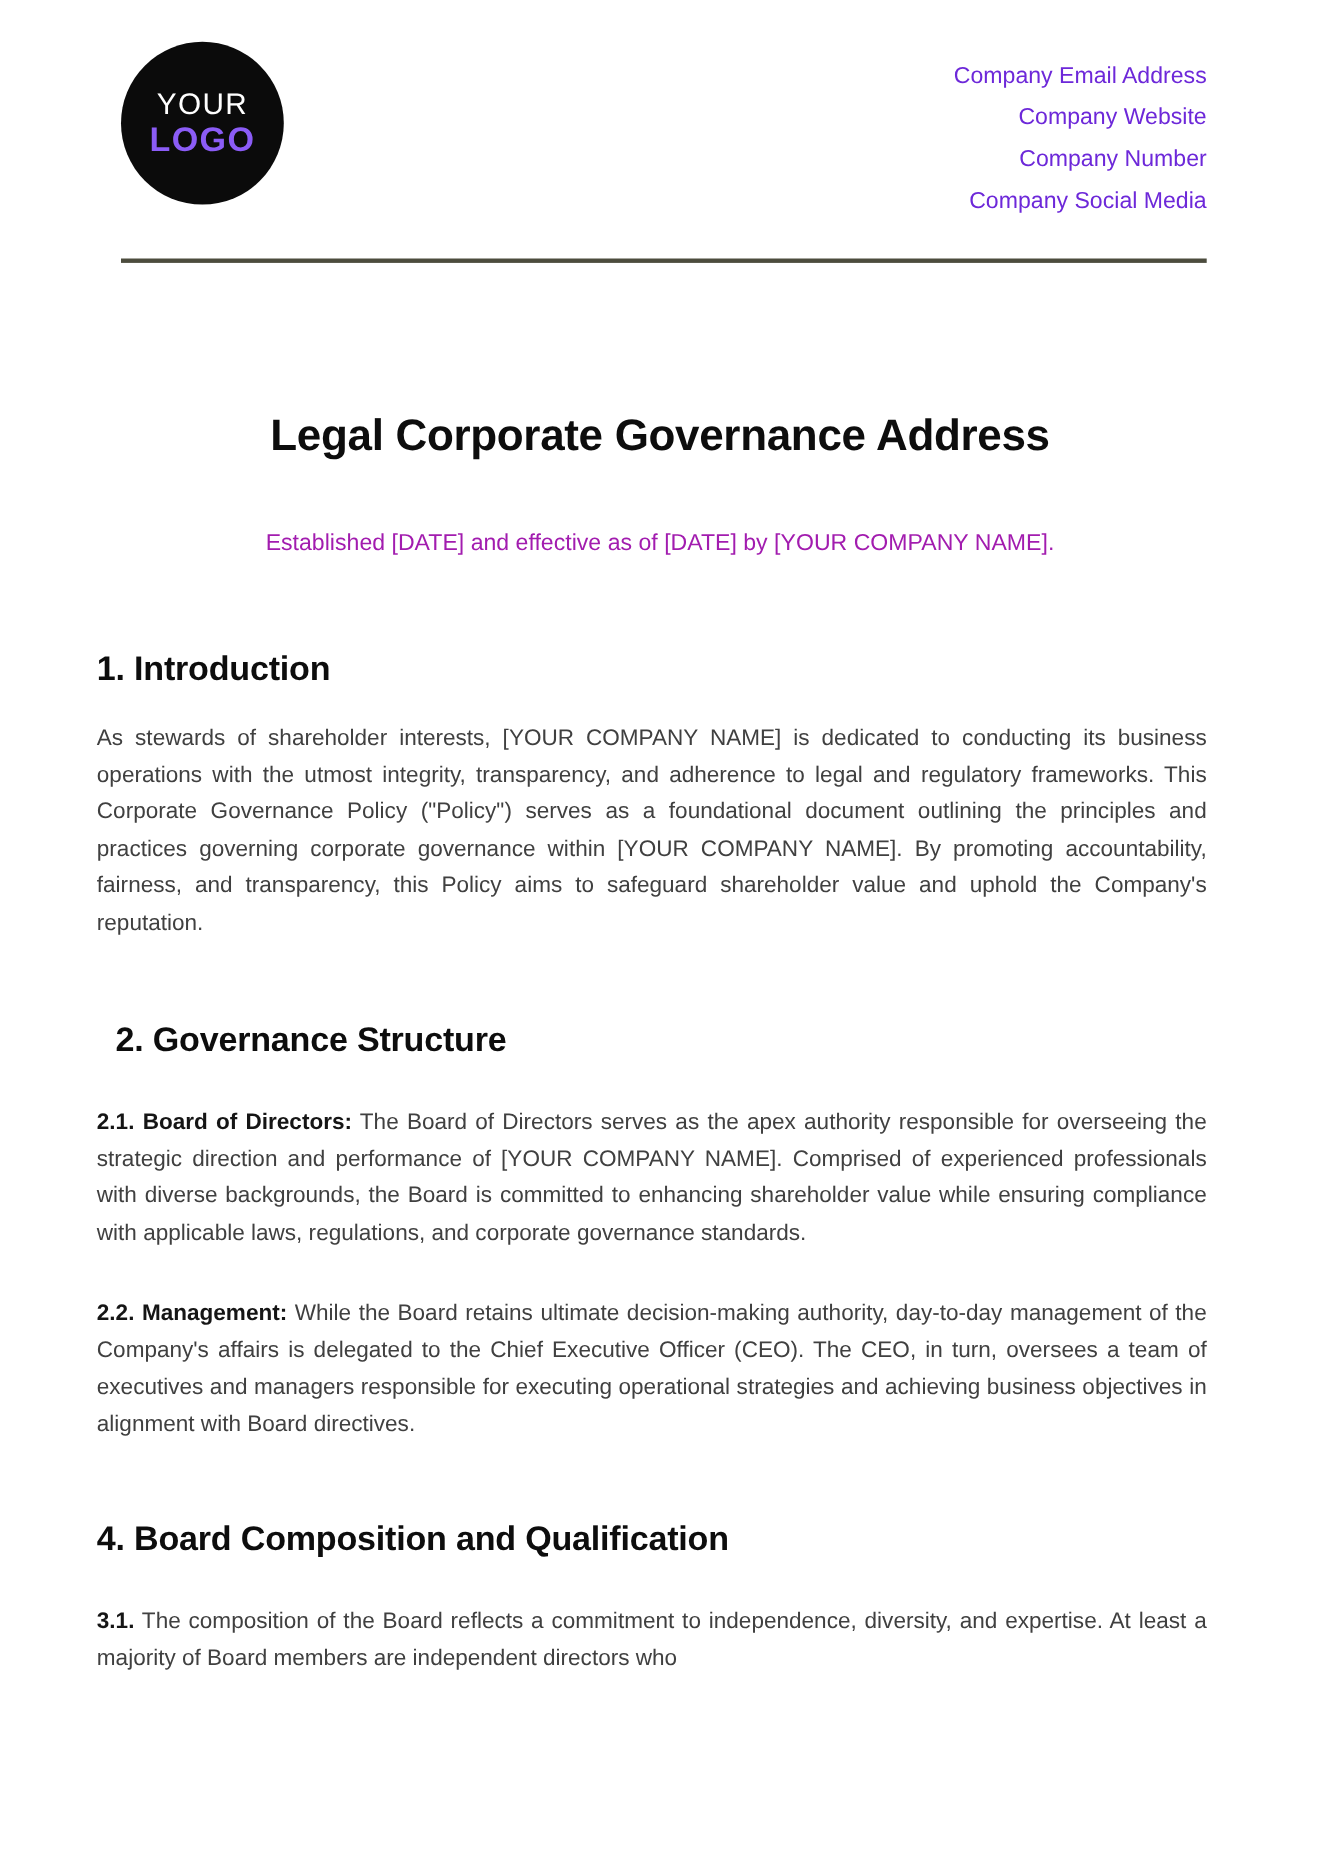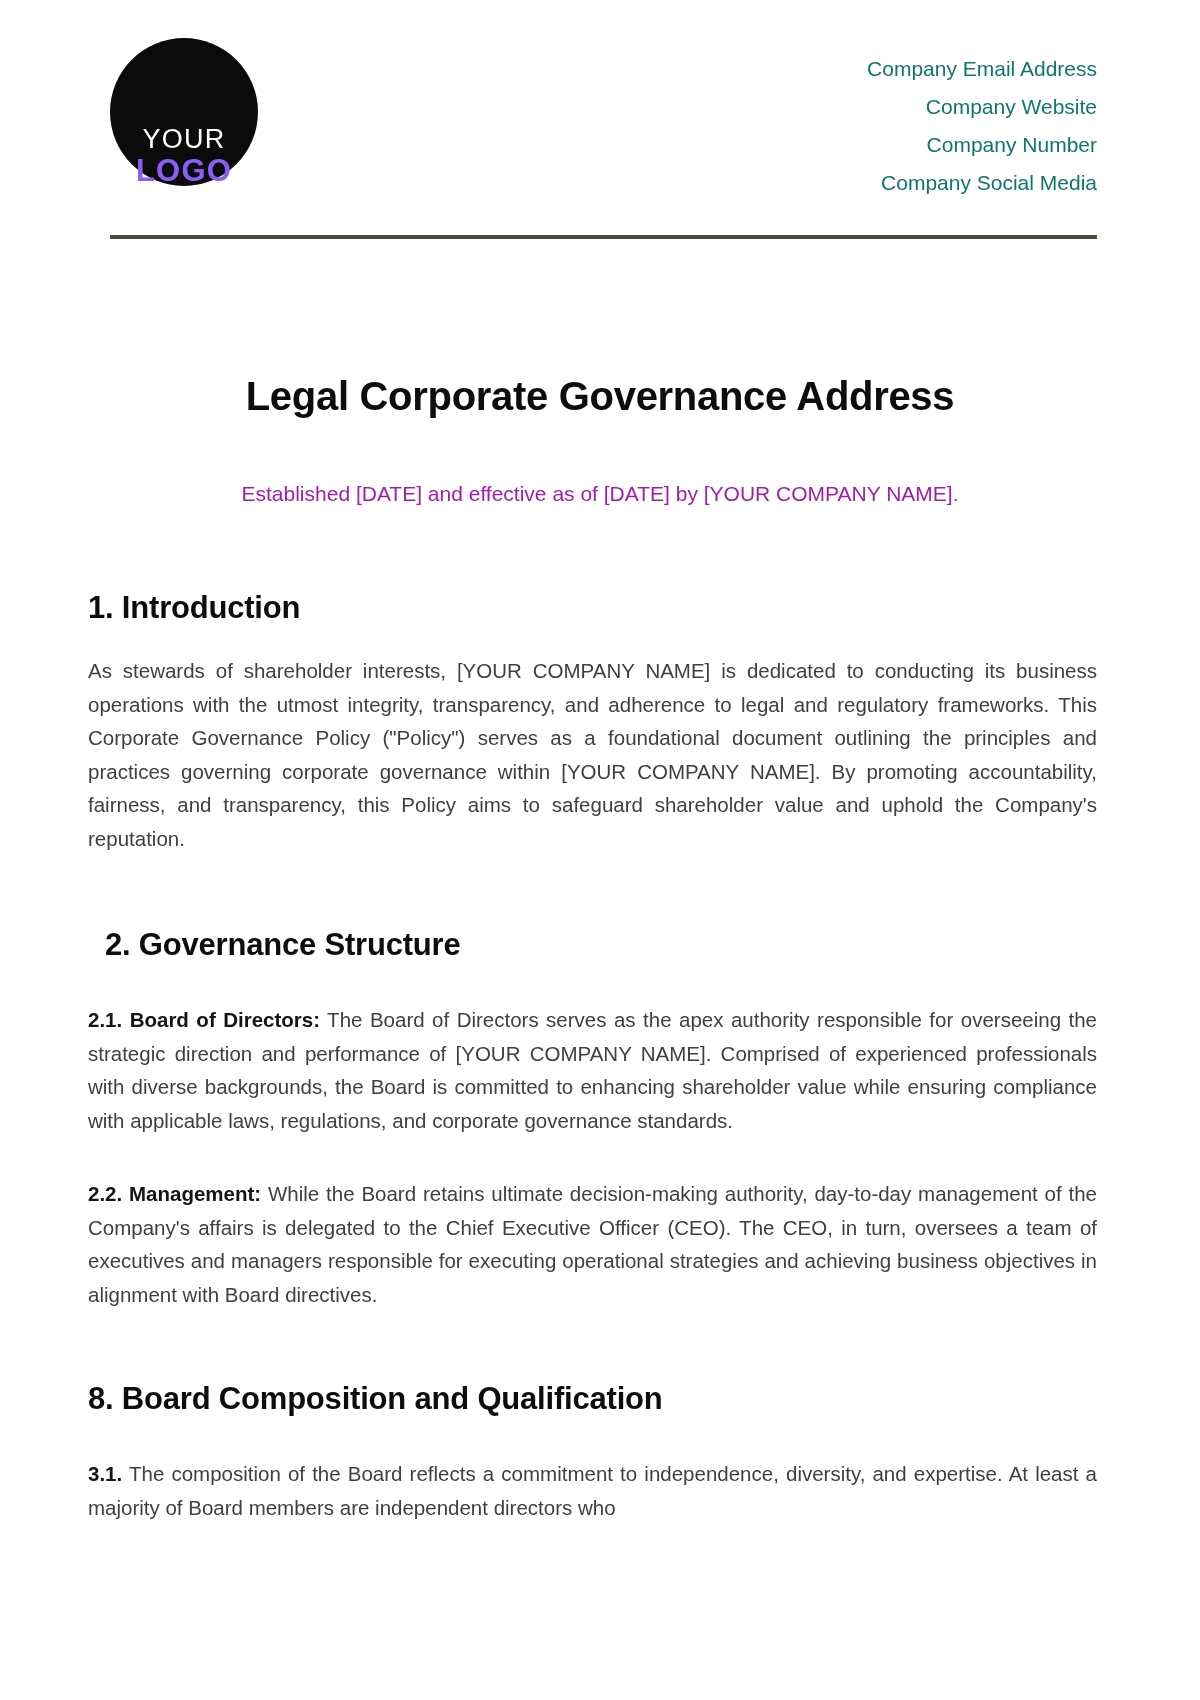--- a/index.html
+++ b/index.html
@@ -29,21 +29,21 @@
   }
 
   .logo-badge {
     width: 148px;
     height: 148px;
     border-radius: 50%;
     background: #0b0b0b;
     display: flex;
     flex-direction: column;
     align-items: center;
-    justify-content: flex-end;
+    justify-content: center;
     line-height: 1;
     flex: 0 0 auto;
   }
   .logo-your {
     color: #ffffff;
     font-size: 27px;
     letter-spacing: 1.2px;
     font-weight: 400;
     margin-bottom: 2px;
   }
@@ -54,21 +54,21 @@
     font-weight: 700;
   }
 
   .contact-block {
     text-align: right;
     padding-top: 12px;
   }
   .contact-line {
     font-size: 21px;
     line-height: 38px;
-    color: #0f766e;
+    color: #6d28d9;
     white-space: nowrap;
   }
 
   .rule {
     margin: 33px 103px 0 110px;
     height: 4px;
     background: #4c4c3d;
   }
 
   
@@ -148,19 +148,19 @@
 
     <h2 class="section-heading s1">1. Introduction</h2>
     <p class="body-text">As stewards of shareholder interests, [YOUR COMPANY NAME] is dedicated to conducting its business operations with the utmost integrity, transparency, and adherence to legal and regulatory frameworks. This Corporate Governance Policy ("Policy") serves as a foundational document outlining the principles and practices governing corporate governance within [YOUR COMPANY NAME]. By promoting accountability, fairness, and transparency, this Policy aims to safeguard shareholder value and uphold the Company's reputation.</p>
 
     <h2 class="section-heading s2">2. Governance Structure</h2>
 
     <p class="body-text gap"><b>2.1. Board of Directors:</b><span> The Board of Directors serves as the apex authority responsible for overseeing the strategic direction and performance of [YOUR COMPANY NAME]. Comprised of experienced professionals with diverse backgrounds, the Board is committed to enhancing shareholder value while ensuring compliance with applicable laws, regulations, and corporate governance standards.</span></p>
 
     <p class="body-text gap"><b>2.2. Management:</b><span> While the Board retains ultimate decision-making authority, day-to-day management of the Company's affairs is delegated to the Chief Executive Officer (CEO). The CEO, in turn, oversees a team of executives and managers responsible for executing operational strategies and achieving business objectives in alignment with Board directives.</span></p>
 
-    <h2 class="section-heading s3">8. Board Composition and Qualification</h2>
+    <h2 class="section-heading s3">4. Board Composition and Qualification</h2>
 
     <p class="body-text gap"><b>3.1.</b><span> The composition of the Board reflects a commitment to independence, diversity, and expertise. At least a majority of Board members are independent directors who</span></p>
 
   </div>
 
 </div>
 
 </body></html>

